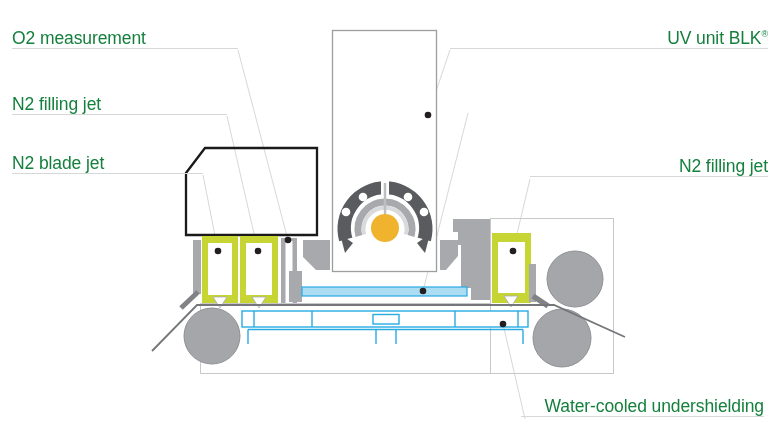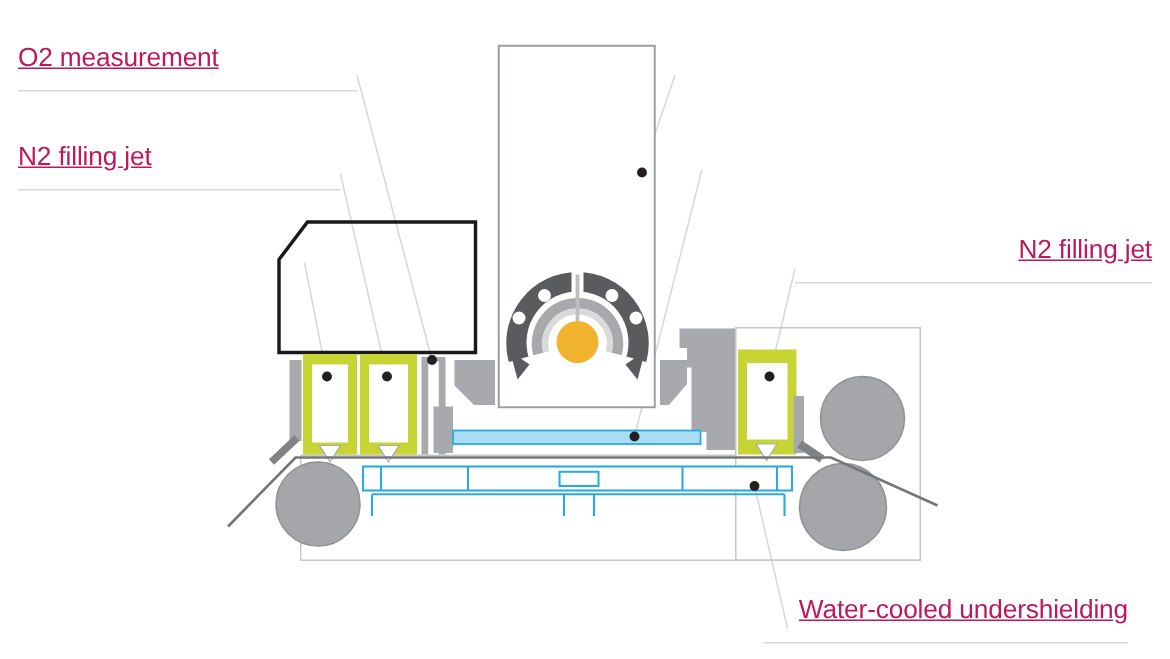--- a/index.html
+++ b/index.html
@@ -5,25 +5,24 @@
   html,body { margin:0; padding:0; background:#ffffff; }
   .stage {
     position:relative; width:780px; height:439px;
     background:#ffffff; overflow:hidden;
     font-family:"Liberation Sans", sans-serif;
   }
   .stage svg { position:absolute; left:0; top:0; }
   .label {
     position:absolute;
     font-size:17.5px; line-height:20px; letter-spacing:-0.1px;
-    color:#be185d;
+    color:#15803d;
     border-bottom:1px solid #d6d7d9;
-    padding-bottom:12px;
+    padding-bottom:0;
     white-space:nowrap;
-    text-decoration:underline;
   }
   .label.right { text-align:right; }
   .label sup { font-size:9px; line-height:0; }
 </style>
 </head>
 <body>
 
 <div class="stage">
 
   <svg width="780" height="439" viewBox="0 0 780 439">
@@ -131,21 +130,27 @@
       <circle cx="503" cy="324" r="3.3"></circle>
     </g>
   </svg>
 
   <div class="label" style="left:12px; top:28px; width:226px">
     <span>O2 measurement</span>
   </div>
   <div class="label" style="left:12px; top:94px; width:215px">
     <span>N2 filling jet</span>
   </div>
+  <div class="label" style="left:12px; top:153px; width:191px">
+    <span>N2 blade jet</span>
+  </div>
 
+  <div class="label right" style="right:12px; top:28px; width:318px">
+    <span>UV unit BLK</span><sup>®</sup>
+  </div>
   <div class="label right" style="right:12px; top:156px; width:238px">
     <span>N2 filling jet</span>
   </div>
-  <div class="label right" style="right:28px; top:396px; width:243px">
+  <div class="label right" style="right:16px; top:396px; width:243px">
     <span>Water-cooled undershielding</span>
   </div>
 
 </div>
 
 </body></html>

